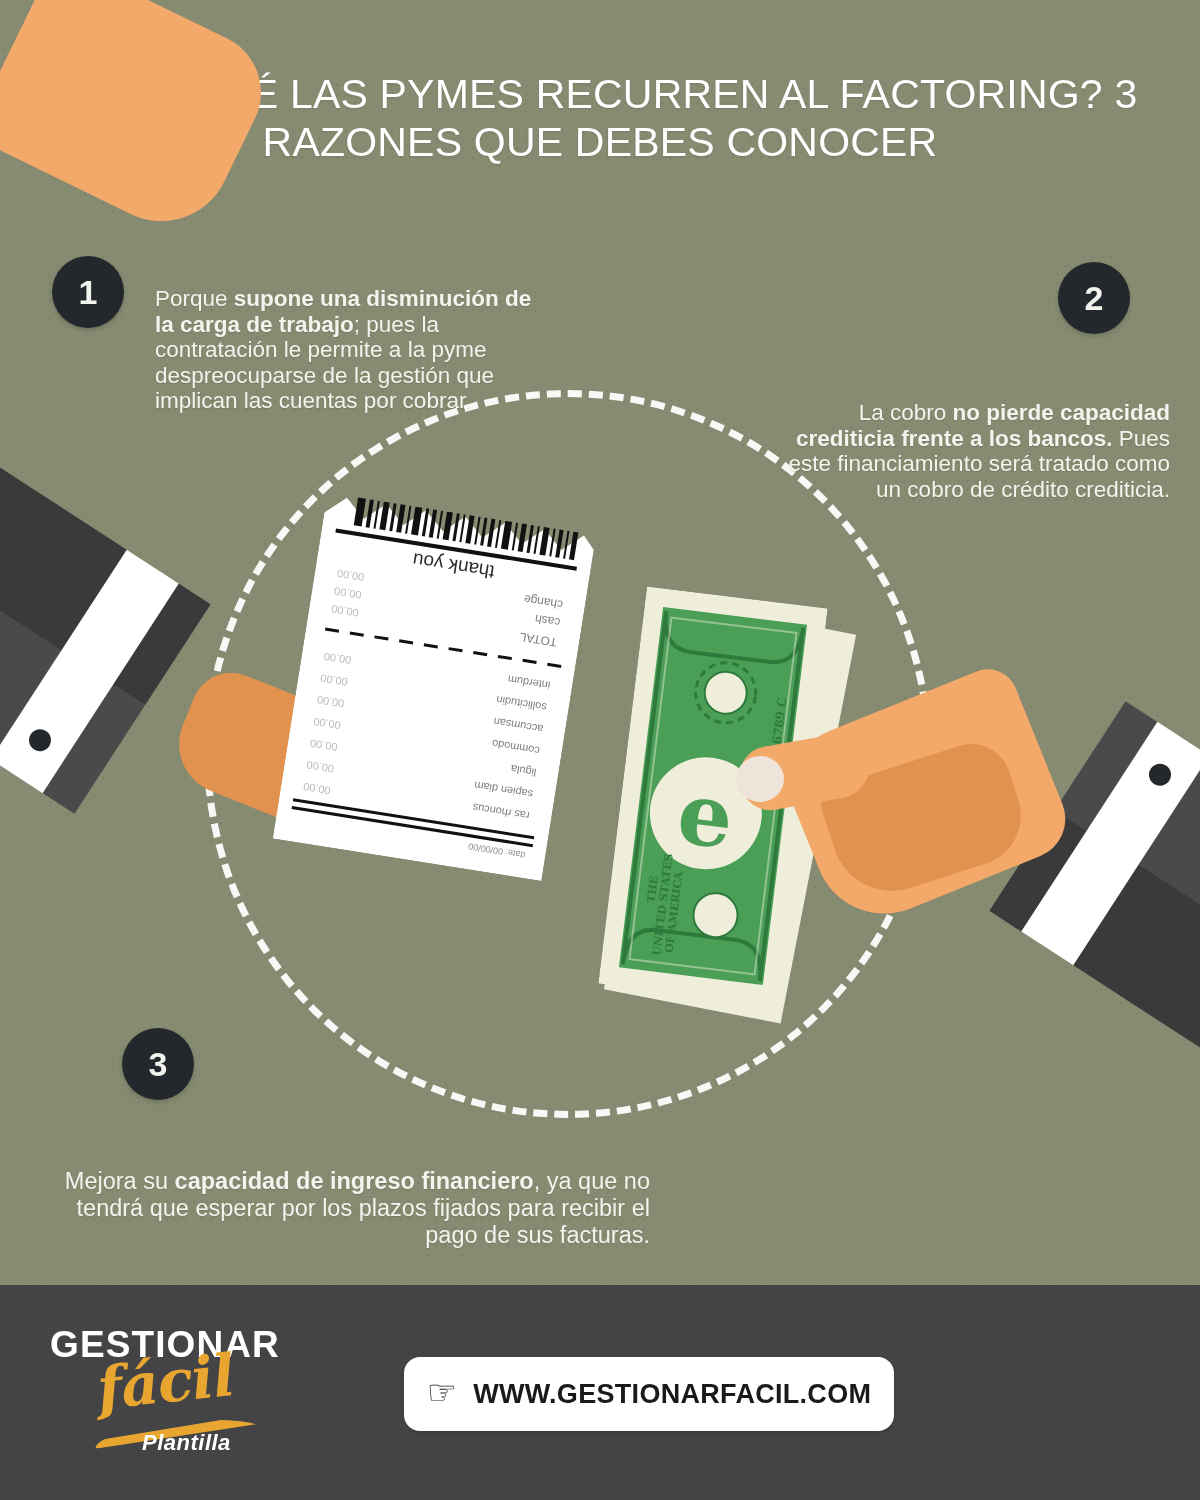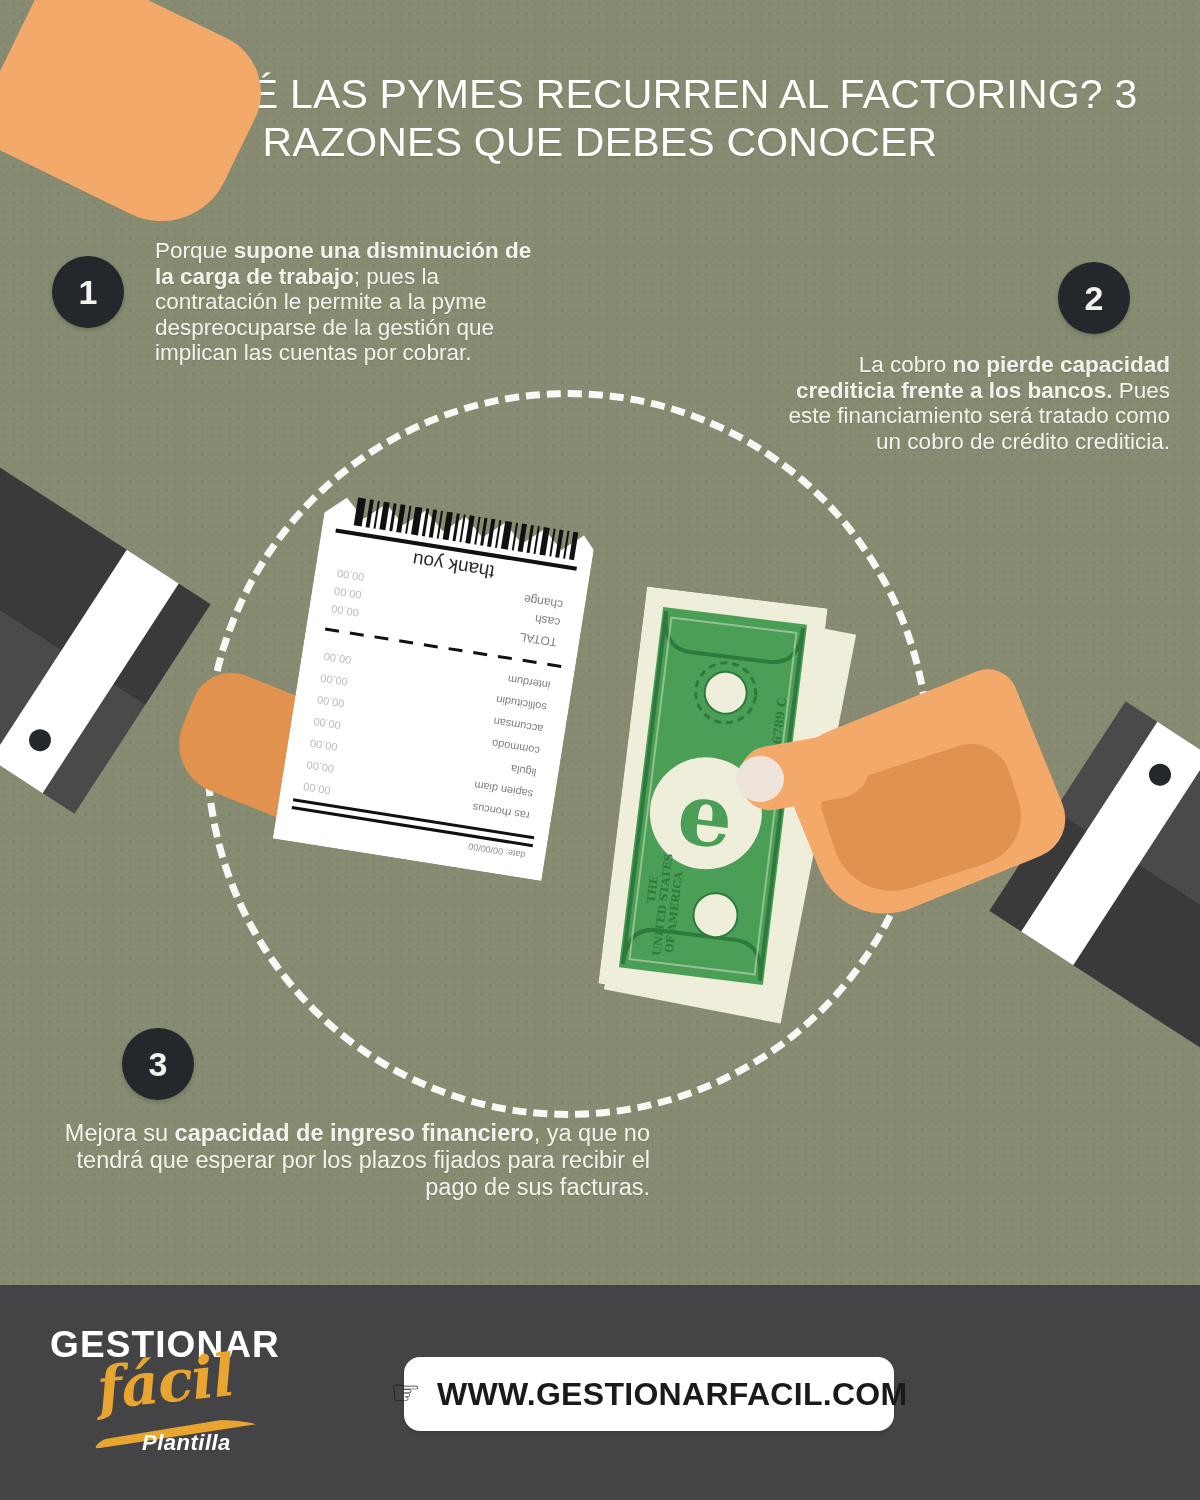--- a/index.html
+++ b/index.html
@@ -48,20 +48,21 @@
   }
   #badge1{left:52px;top:256px;}
   #badge2{left:1058px;top:262px;}
   #badge3{left:122px;top:1028px;}
 
   
   .reason{
     position:absolute;color:#f4f4ee;font-size:22.5px;line-height:25.5px;
     font-weight:400;
     text-shadow:0 1px 1px rgba(0,0,0,.12);
+    margin-top:48px;
   }
   .reason b{font-weight:700;}
   #reason1{left:155px;top:238px;width:400px;text-align:left;}
   #reason2{left:760px;top:352px;width:410px;text-align:right;}
   #reason3{left:50px;top:1120px;width:600px;text-align:right;font-size:23.5px;line-height:27px;}
 
   
   .dash-circle{
     position:absolute;left:204px;top:390px;width:714px;height:714px;
     border-radius:50%;
@@ -173,21 +174,21 @@
     letter-spacing:.5px;
   }
   .url-pill{
     position:absolute;left:404px;top:1357px;width:490px;height:74px;
     background:#ffffff;border-radius:16px;
     display:flex;align-items:center;justify-content:center;gap:16px;
     box-shadow:0 2px 3px rgba(0,0,0,.15);
   }
   .url-hand{font-size:34px;color:#1a1a1a;line-height:1;margin-top:-4px;}
   .url-text{
-    color:#1a1a1a;font-size:32px;font-weight:700;letter-spacing:.3px;
+    color:#1a1a1a;font-size:27px;font-weight:700;letter-spacing:.3px;
   }
 </style>
 </head>
 <body>
 
 <div id="stage">
 
   <div class="bg-main"></div>
   <div class="bg-dots"></div>
   <div class="bg-footer"></div>

